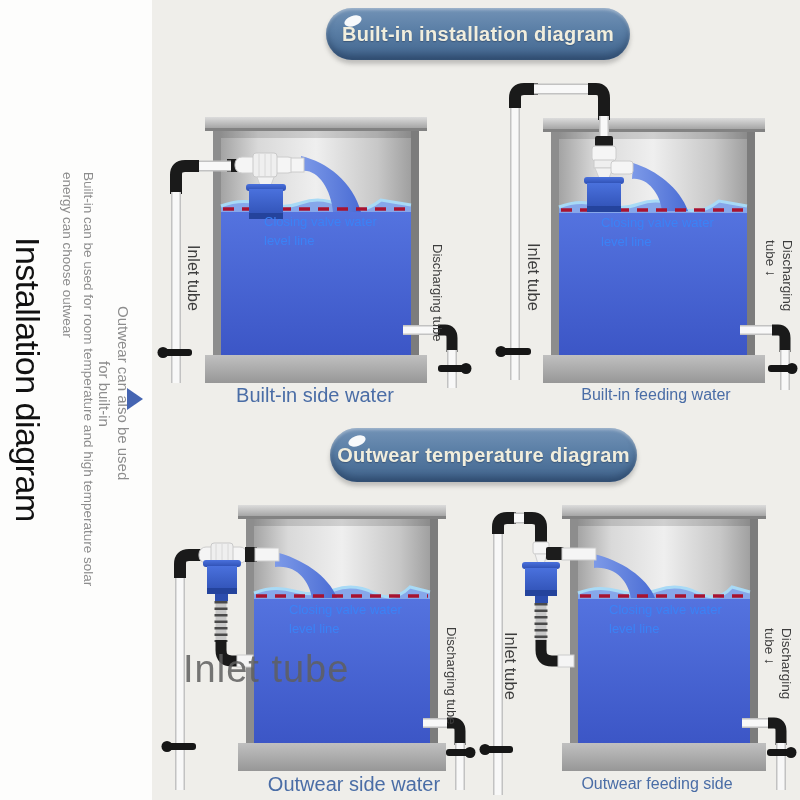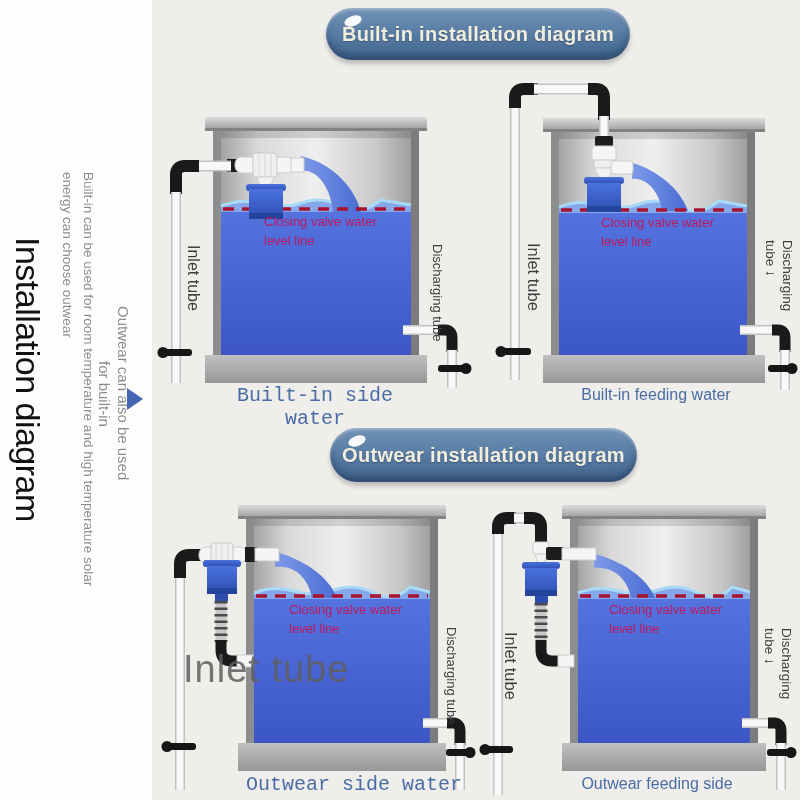--- a/index.html
+++ b/index.html
@@ -22,23 +22,23 @@
   
   .pill{position:absolute;border-radius:27px;display:flex;align-items:center;justify-content:center;
     background:linear-gradient(180deg,#7292b6 0%,#5c80a7 40%,#4c7098 75%,#40628a 100%);
     box-shadow:inset 0 2px 3px rgba(255,255,255,.35), inset 0 -5px 7px rgba(20,40,70,.4), 0 4px 4px rgba(100,100,100,.35);}
   .pill::before{content:"";position:absolute;left:18px;top:8px;width:18px;height:10px;border-radius:50%;
     background:rgba(255,255,255,.95);transform:rotate(-20deg);}
   .pill span{font-size:20px;font-weight:600;color:#f1eedd;letter-spacing:.3px;text-shadow:0 1px 1px rgba(40,60,90,.5);}
 
   
   .lab{color:#3d3d3d;}
-  .closing{width:125px;font-size:13px;line-height:1.45;color:#be185d;}
+  .closing{width:125px;font-size:13px;line-height:1.45;color:#3b82f6;}
   .caption{width:220px;text-align:center;color:#4a6da6;font-weight:500;}
-  .cap-lg{font-size:20px;font-family:Liberation Mono, monospace;}
+  .cap-lg{font-size:20px;}
   .cap-sm{font-size:16px;}
   .watermark{font-size:38px;color:#5f5f5f;opacity:.85;letter-spacing:1px;}
   svg{position:absolute;overflow:visible;}
 </style>
 </head>
 <body>
 
 <div class="page">
   <div class="canvas"></div>
 
@@ -78,21 +78,21 @@
 energy can choose outwear</div>
   <div class="abs vtext side-note1 prewrap">Outwear can also be used
 for built-in</div>
   <div class="abs vtext side-title">Installation diagram</div>
   <div class="abs tri"></div>
 
   <div class="pill" style="left:326px;top:8px;width:304px;height:52px">
     <span>Built-in installation diagram</span>
   </div>
   <div class="pill" style="left:330px;top:428px;width:307px;height:54px">
-    <span>Outwear installation diagram</span>
+    <span>Outwear temperature diagram</span>
   </div>
 
   <svg width="325" height="330" viewBox="0 0 325 330" style="left:155px;top:80px">
     <g>
       <rect x="50" y="37" width="222" height="13" fill="url(#gLid)"></rect>
       <rect x="50" y="48" width="222" height="3" fill="#828282"></rect>
       <rect x="58" y="51" width="206" height="224" fill="url(#gMetal)"></rect>
       <rect x="58" y="51" width="206" height="7" fill="rgba(0,0,0,0.13)"></rect>
       <rect x="58" y="51" width="8" height="224" fill="#8d8d8d"></rect>
       <rect x="256" y="51" width="8" height="224" fill="#7c7c7c"></rect>

